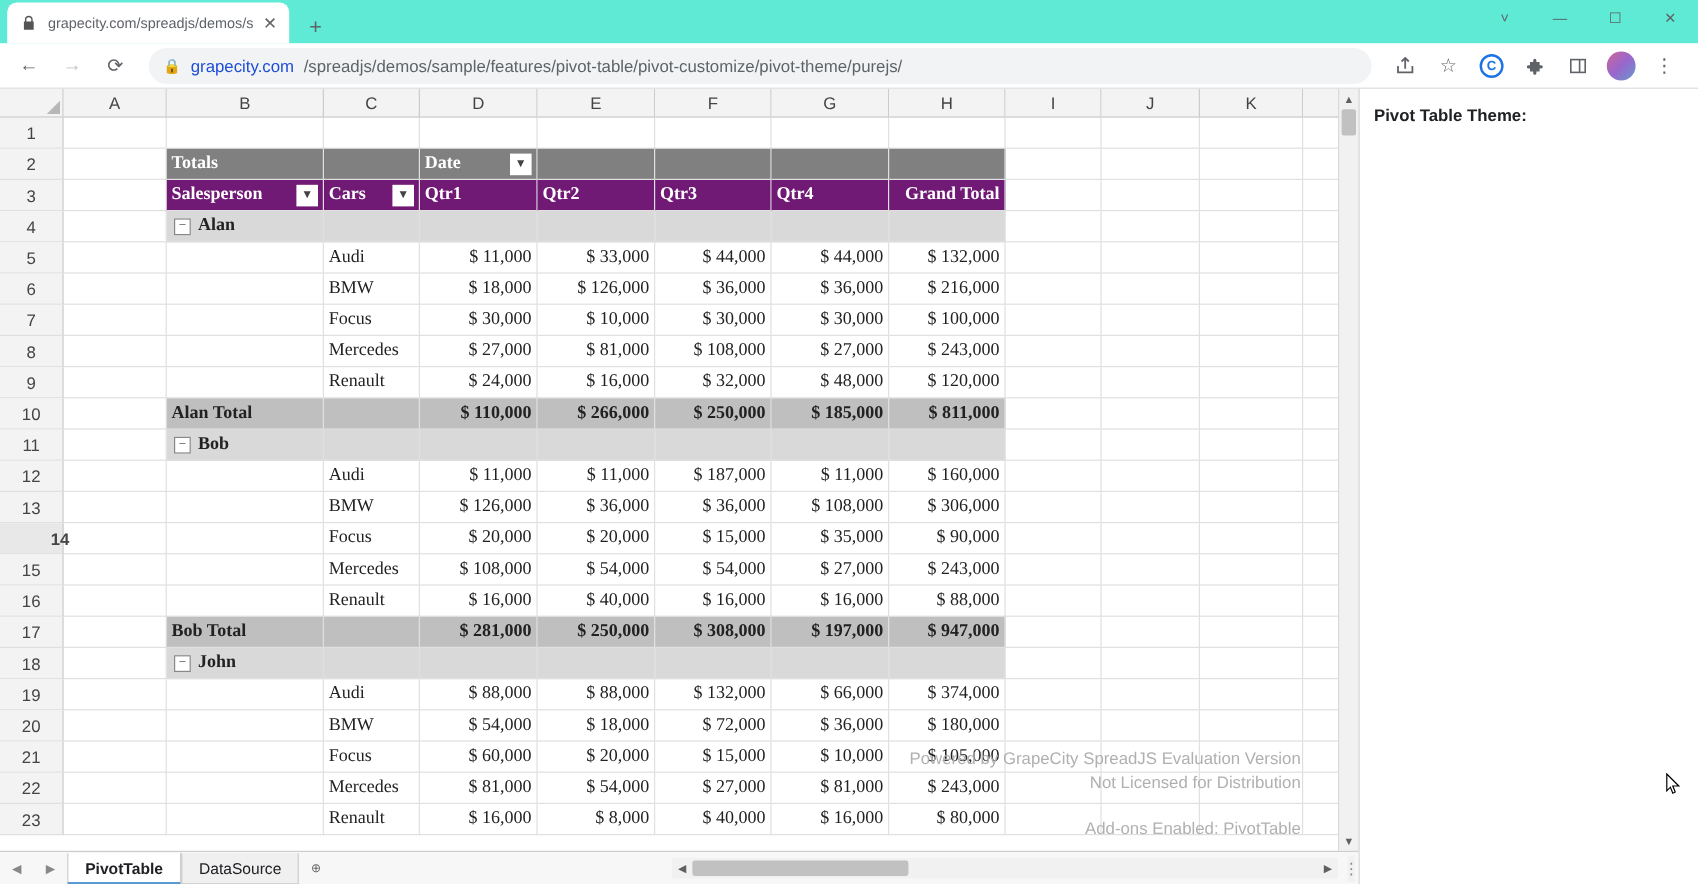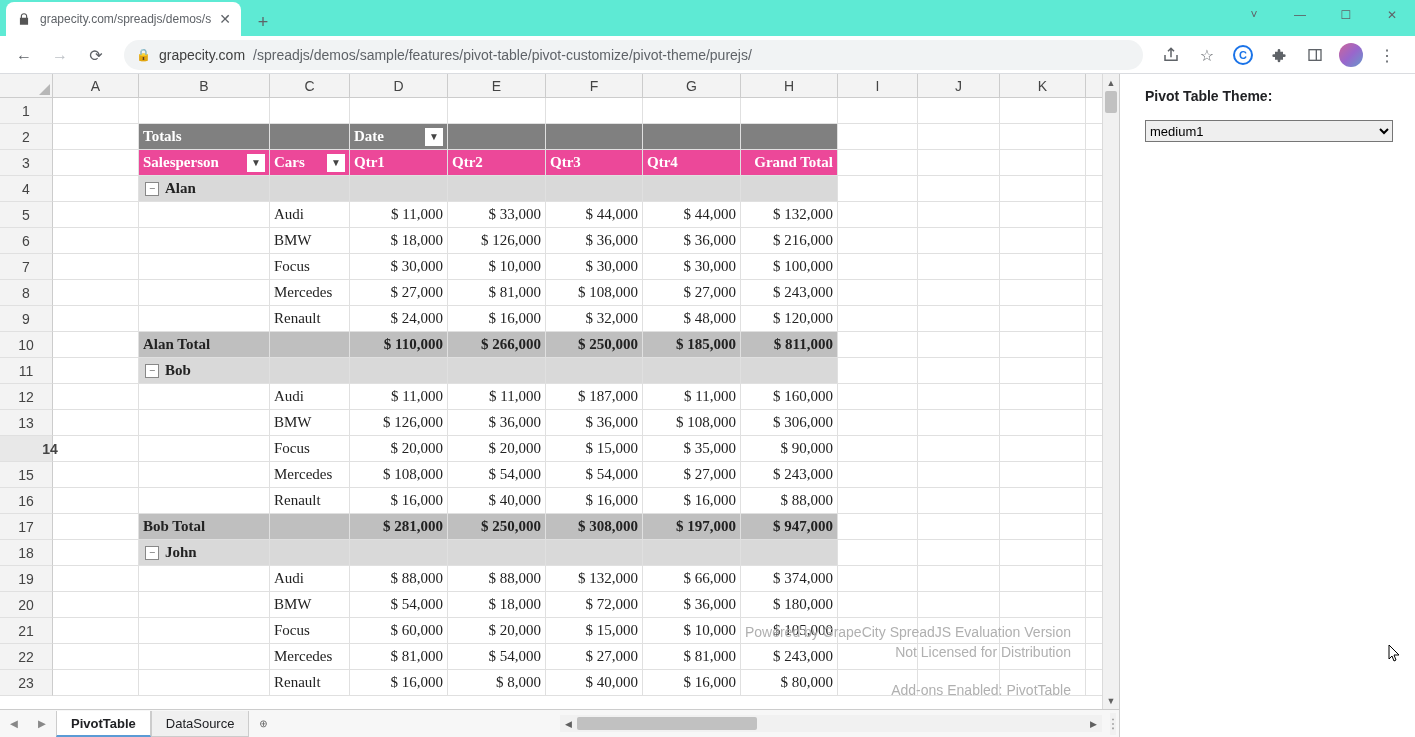--- a/index.html
+++ b/index.html
@@ -84,21 +84,21 @@
     background: #f1f3f4;
     display: flex;
     align-items: center;
     padding: 0 12px;
     margin: 0 8px;
     font-size: 14px;
     color: #5f6368;
     gap: 8px;
   }
   .addr-bar .lock { font-size: 12px; color:#5f6368;}
-  .addr-bar .url-first { color:#404040; }
+  .addr-bar .url-first { color:#1d4ed8; }
   .toolbar-right { display: flex; align-items: center; gap: 4px; padding-right: 4px;}
   .tb-icon {
     width: 32px; height: 32px;
     display: flex; align-items: center; justify-content: center;
     color: #5f6368; font-size: 16px; cursor: pointer;
   }
   .avatar {
     width: 24px; height: 24px; border-radius: 50%;
     background: linear-gradient(135deg,#c69,#96c,#69c);
   }
@@ -167,21 +167,21 @@
   }
   .cell.num { justify-content:flex-end; }
   
   .cA{width:86px;} .cB{width:131px;} .cC{width:80px;}
   .cD{width:98px;} .cE{width:98px;} .cF{width:97px;}
   .cG{width:98px;} .cH{width:97px;}
   .cI{width:80px;} .cJ{width:82px;} .cK{width:86px;} .cL{width:30px;}
 
   
   .pv-hdr1 { background:#808080; color:#fff; font-weight:bold;}
-  .pv-hdr2 { background:#ec4899; color:#fff; font-weight:bold;}
+  .pv-hdr2 { background:#701a75; color:#fff; font-weight:bold;}
   .dd-btn {
     width:18px;height:18px;background:#fff;margin-left:auto;
     display:flex;align-items:center;justify-content:center;color:#444;
     font-size:10px;
   }
   .pv-group { background:#d9d9d9; font-weight:bold;}
   .pv-subgroup { background:#d9d9d9; }
   .pv-total { background:#bfbfbf; font-weight:bold;}
   .collapse-btn {
     width:14px;height:14px;border:1px solid #888;background:#fff;
@@ -219,21 +219,20 @@
   }
   .hscroll-bottom .harrow{width:17px;display:flex;align-items:center;justify-content:center;font-size:9px;color:#606060;}
   .hscroll-bottom .htrack{flex:1;position:relative;height:100%;}
   .hscroll-bottom .hthumb{position:absolute;top:2px;bottom:2px;left:0;width:180px;background:#c1c1c1;border-radius:2px;}
   .splitter{width:6px;height:22px;background:#f1f1f1;cursor:col-resize;margin-left:auto;margin-right:3px;display:flex;align-items:center;justify-content:center;color:#888;}
 
   
   .panel {
     width: 282px; padding: 14px 12px;
     font-size: 13px;
-    margin-left: 13px;
   }
   .panel-label { font-weight:bold; margin-bottom:16px; font-size:14px;}
   .panel select {
     width: 248px; height:22px; font-size:13px;
     border:1px solid #767676; background:#efefef;
   }
 
   
   .watermark {
     position:absolute; right: 48px; font-size:14px; color:#b0b0b0;
@@ -728,23 +727,20 @@
         <div class="htrack">
             <div class="hthumb"></div>
           </div>
         <div class="harrow">▶</div>
       </div>
     </div>
   </div>
 
   <div class="panel">
     <div class="panel-label">Pivot Table Theme:</div>
-    <select>
-      <option>medium1</option>
-    </select>
   </div>
 </div>
 
 <div class="cursor-ptr">
   <svg width="14" height="18" viewBox="0 0 14 18">
       <path d="M1 1l0 14 3-3 2 5 2-1-2-5 5 0z" fill="#fff" stroke="#000" stroke-width="1"></path>
     </svg>
 </div>
 
 </body></html>

